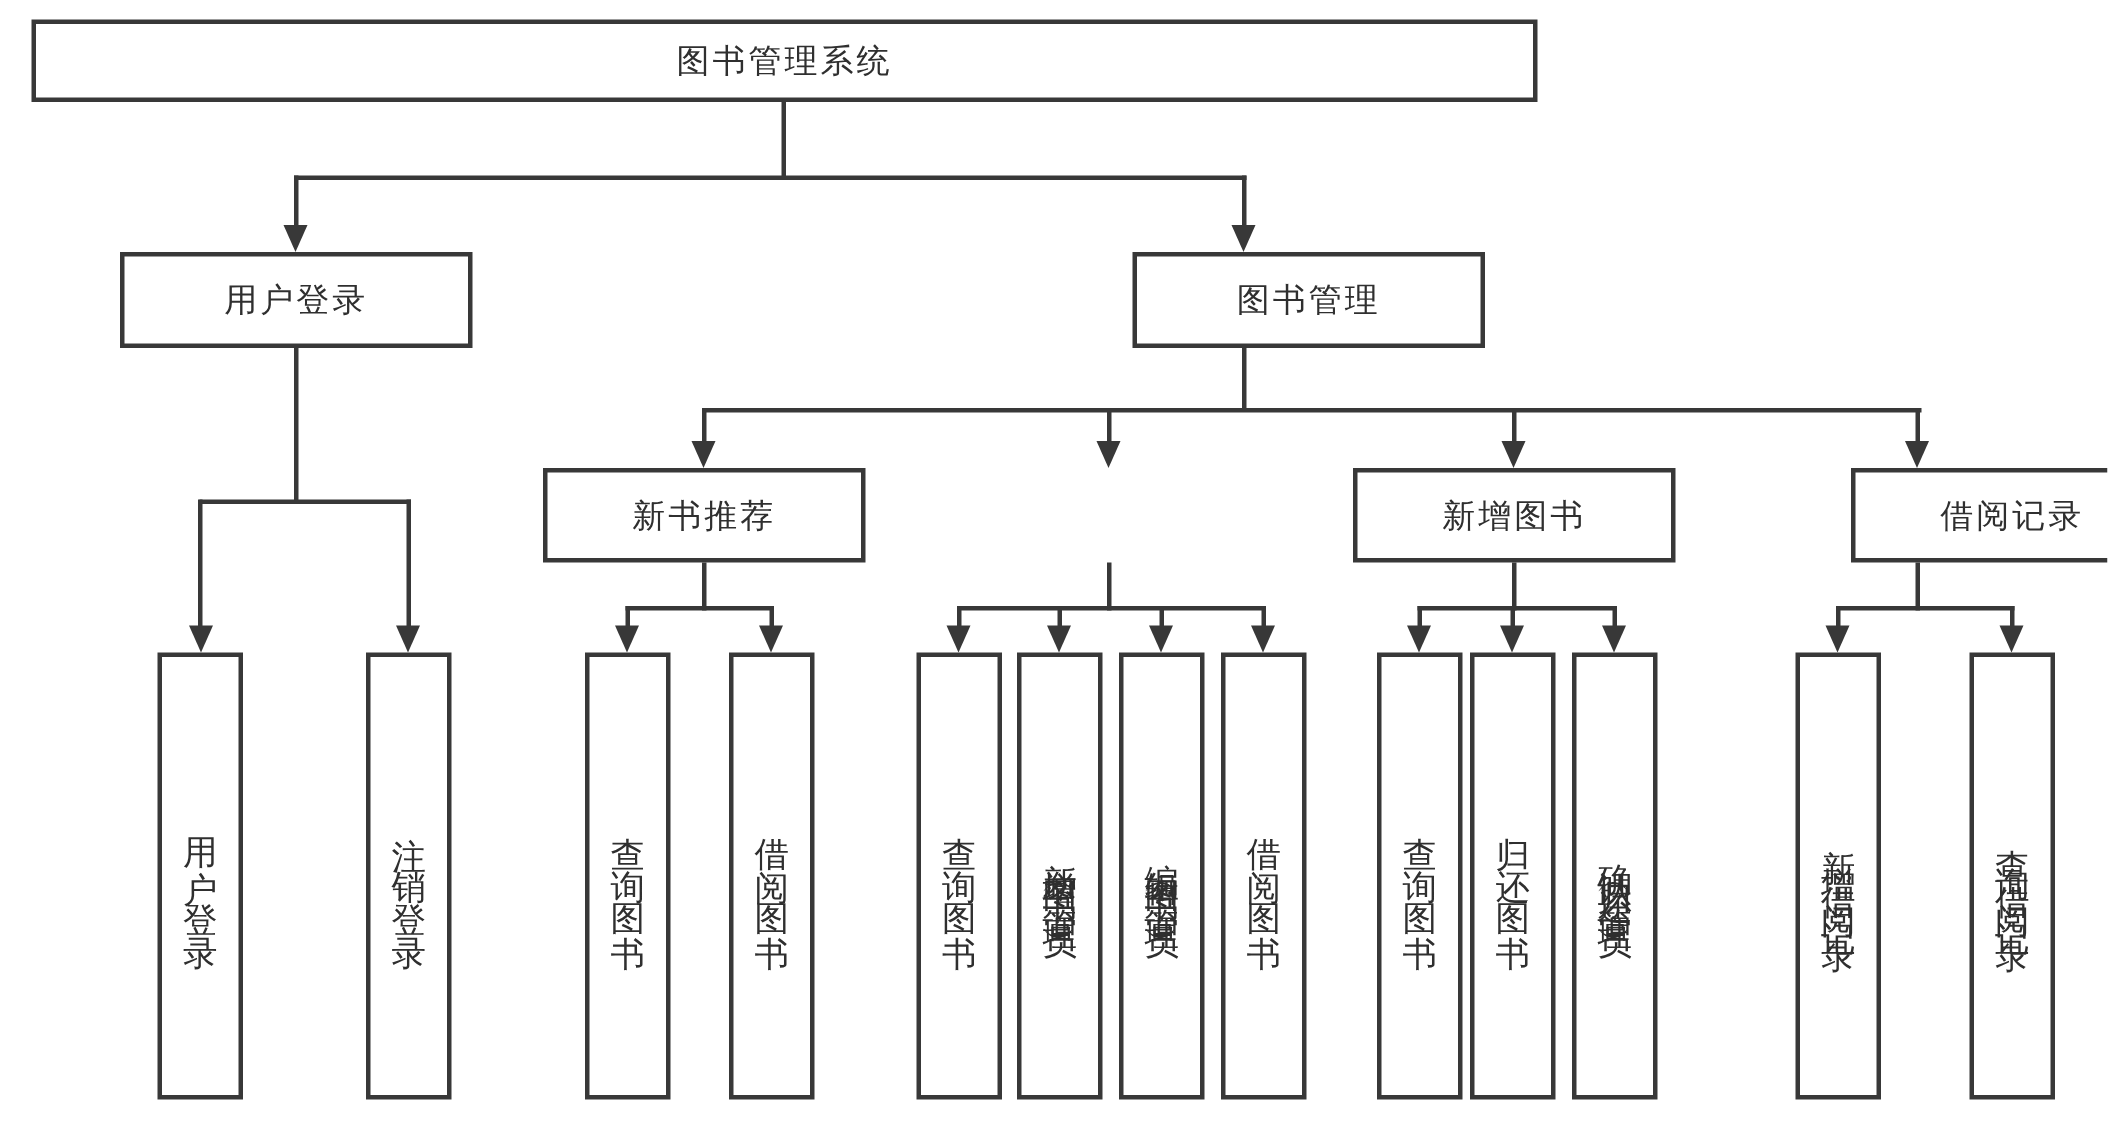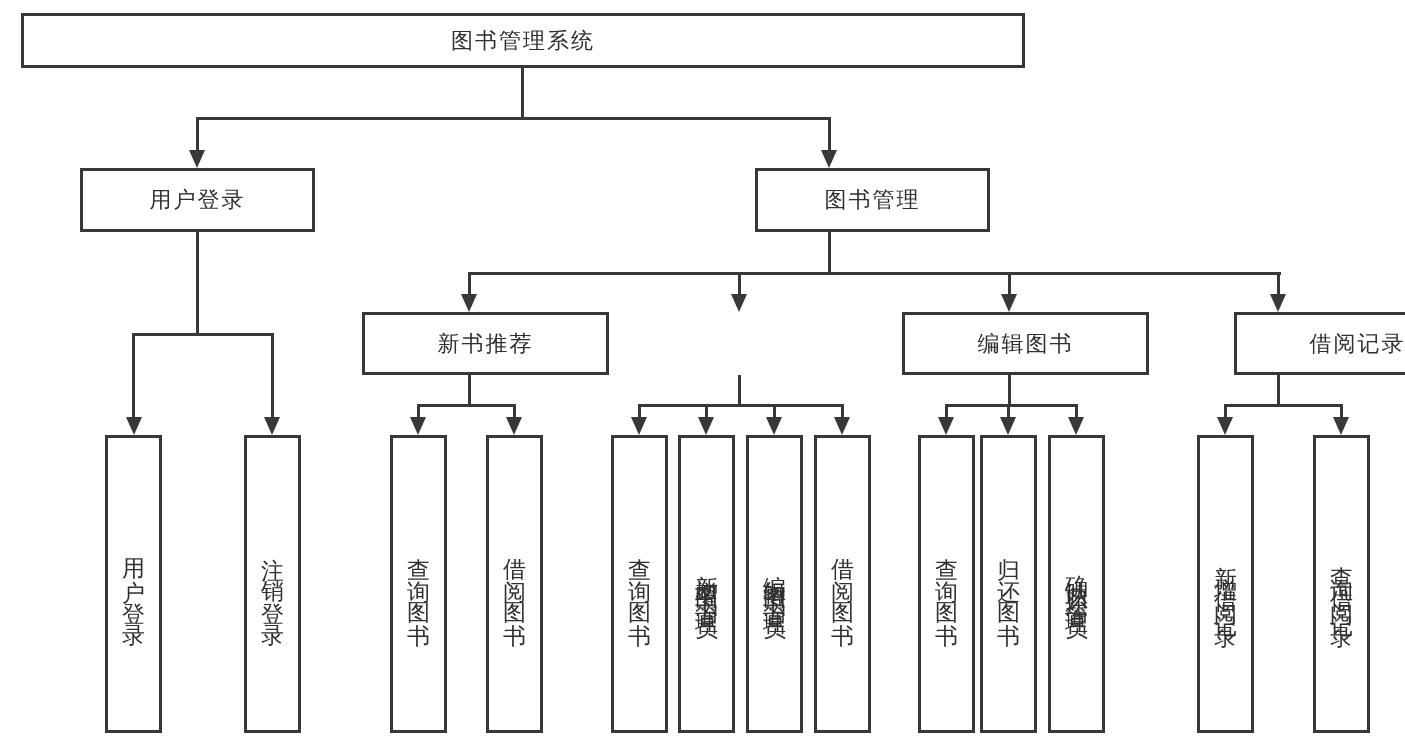--- a/index.html
+++ b/index.html
@@ -8,21 +8,21 @@
     position:relative;width:1405px;height:747px;background:#ffffff;overflow:hidden;
     font-family:"Liberation Sans","DejaVu Sans",sans-serif;color:#2f2f2f;text-align:center;
   }
   .box{
     position:absolute;border:3px solid #383838;background:transparent;
     display:flex;align-items:center;justify-content:center;z-index:2;
   }
   .box .lbl{font-size:22px;letter-spacing:2px;color:#2f2f2f;}
   .root{left:21px;top:13px;width:1004px;height:55px;}
   .l2{top:168px;width:235px;height:64px;}
-  .l3{top:312px;width:247px;height:63px;}
+  .l3{top:312px;width:215px;height:63px;}
   .leaf{position:absolute;top:435px;width:57px;height:298px;border:3px solid #383838;
         display:flex;align-items:center;justify-content:center;z-index:2;background:transparent;}
   .vtext{writing-mode:vertical-rl;text-orientation:mixed;font-size:23px;color:#2f2f2f;line-height:1;}
   .gap-lg{letter-spacing:22px;}
   .gap-md{letter-spacing:12px;}
   .gap-sm{letter-spacing:6px;}
   .vl{position:absolute;width:3px;background:#383838;z-index:1;}
   .hl{position:absolute;height:3px;background:#383838;z-index:1;}
   .arrow{
     position:absolute;width:0;height:0;z-index:1;
@@ -79,21 +79,21 @@
   <div class="vl" style="left:1277px;top:272px;height:25px;"></div>
   <div class="arrow" style="left:461px;top:294px;"></div>
   <div class="arrow" style="left:731px;top:294px;"></div>
   <div class="arrow" style="left:1001px;top:294px;"></div>
   <div class="arrow" style="left:1270px;top:294px;"></div>
 
   <div class="box l3" style="left:362px;">
     <span class="lbl">新书推荐</span>
   </div>
   <div class="box l3" style="left:902px;">
-    <span class="lbl">编辑图书</span>
+    <span class="lbl">新增图书</span>
   </div>
   <div class="box l3" style="left:1234px;">
     <span class="lbl">借阅记录</span>
   </div>
 
   <div class="vl" style="left:468px;top:375px;height:32px;"></div>
   <div class="hl" style="left:417px;top:404px;width:99px;"></div>
   <div class="vl" style="left:417px;top:404px;height:16px;"></div>
   <div class="vl" style="left:513px;top:404px;height:16px;"></div>
   <div class="arrow" style="left:410px;top:417px;"></div>

